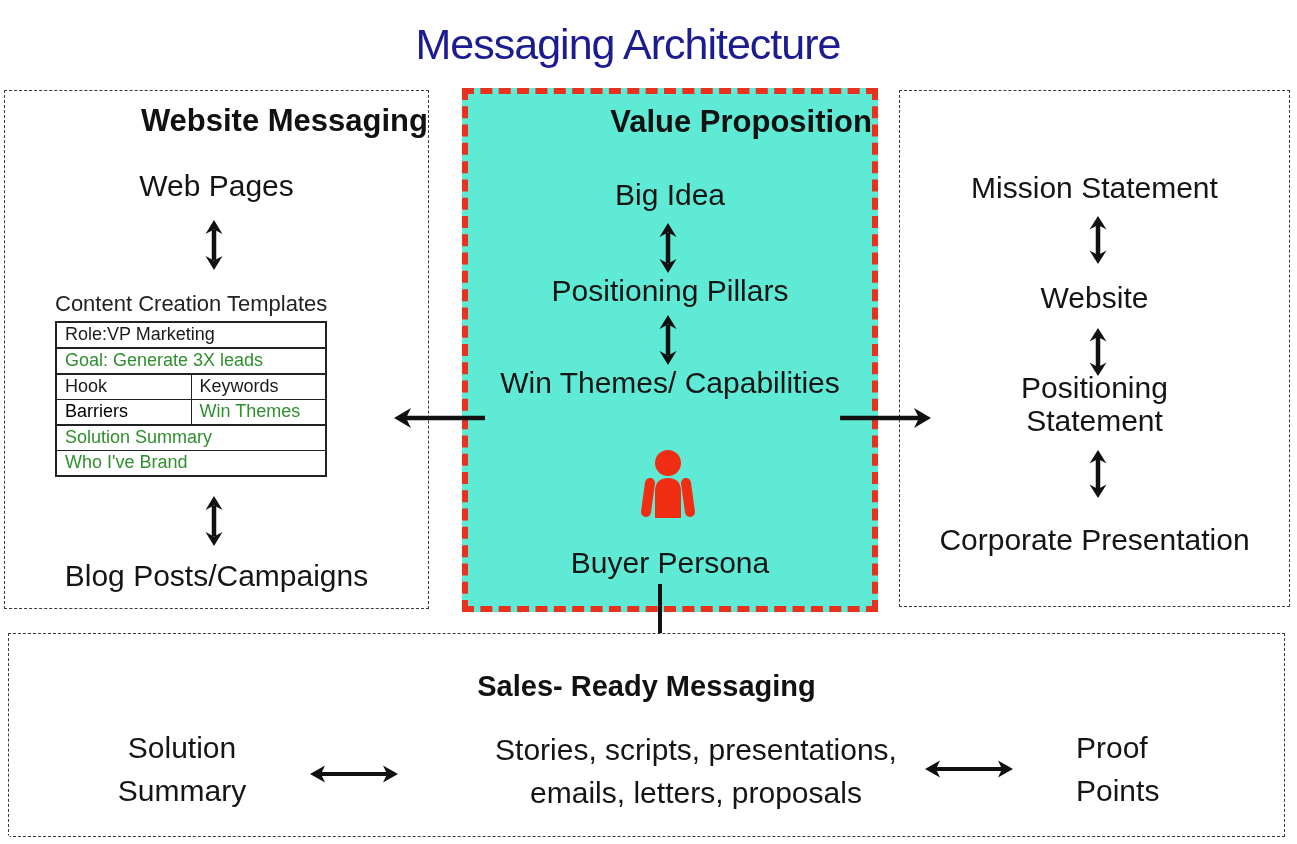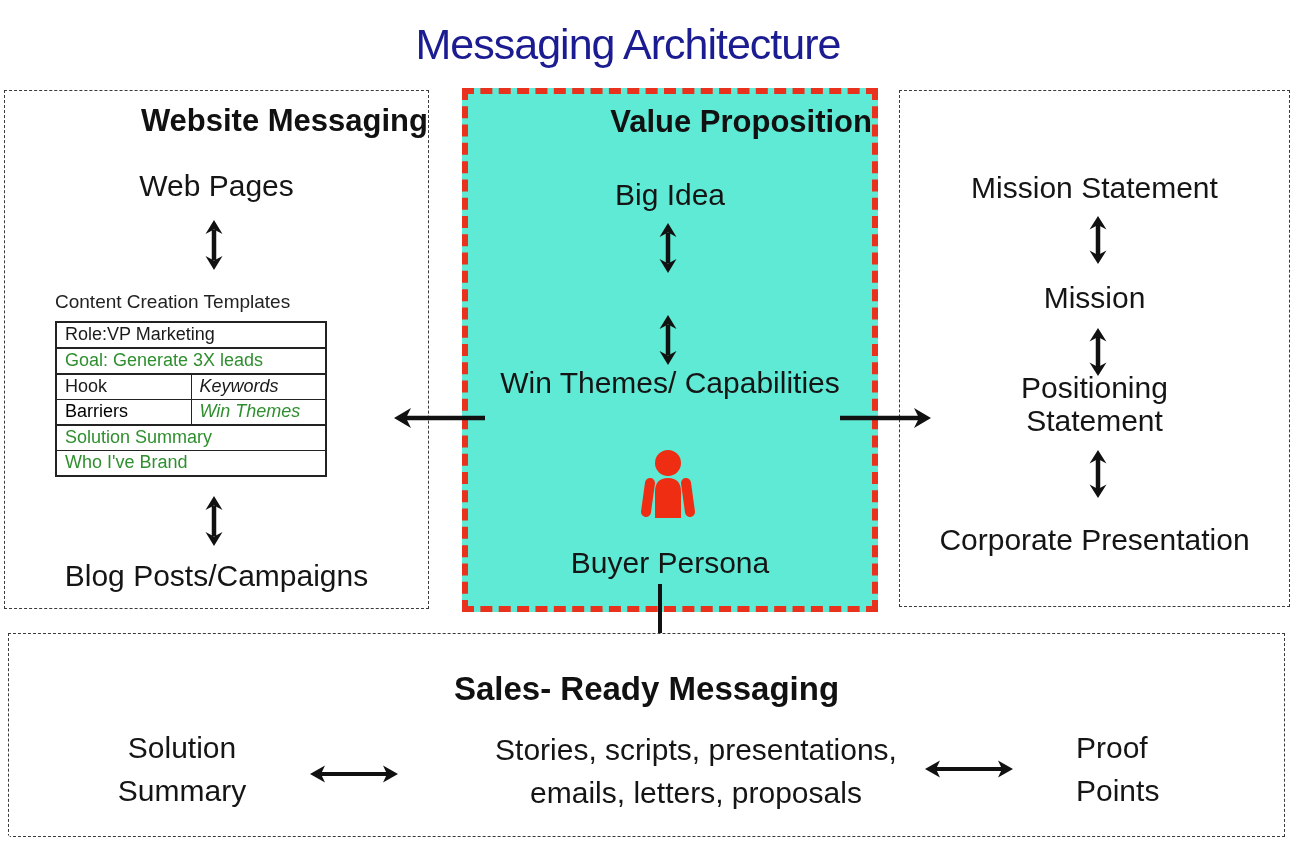--- a/index.html
+++ b/index.html
@@ -13,29 +13,29 @@
   .main-title{
     left:0;width:1256px;top:20px;text-align:center;
     font-size:43px;color:#1c1c92;letter-spacing:-1px;
   }
   
   .panel{position:absolute;border:1.5px dashed #3a3a3a;background:#fff;}
   .panel-red{position:absolute;border:6px dashed #e8321e;background:#5eead4;}
   .panel-title{position:absolute;left:0;right:0;text-align:right;font-size:31px;font-weight:bold;color:#111;}
   .node{position:absolute;left:0;right:0;text-align:center;font-size:30px;color:#151515;}
   
-  .cct-label{position:absolute;font-size:19px;color:#222;}
+  .cct-label{position:absolute;font-size:22px;color:#222;}
   table.cct{border-collapse:collapse;width:272px;table-layout:fixed;border:2px solid #222;background:#fff;}
   table.cct td{border-top:2px solid #222;font-size:18px;padding:1px 6px 2px 8px;height:21px;white-space:nowrap;overflow:hidden;}
   table.cct tr:first-child td{border-top:none;}
-  table.cct td.col2{border-left:1.5px solid #222;font-style:italic;}
+  table.cct td.col2{border-left:1.5px solid #222;}
   table.cct tr.thin td{border-top:1.5px solid #222;}
   .c-black{color:#1a1a1a;} .c-green{color:#2f8f2f;} .c-red{color:#000000;}
   
-  .b-title{position:absolute;left:0;right:0;top:36px;text-align:center;font-size:33px;font-weight:bold;color:#111;}
+  .b-title{position:absolute;left:0;right:0;top:36px;text-align:center;font-size:29px;font-weight:bold;color:#111;}
   .b-text{position:absolute;font-size:30px;line-height:43px;color:#151515;}
   svg{display:block;}
 </style>
 </head>
 <body>
 
 <div id="stage">
 
   <div class="abs main-title">Messaging Architecture</div>
 
@@ -88,20 +88,21 @@
   <div class="panel-red" style="left:462px;top:88px;width:404px;height:512px;">
     <div class="panel-title" style="top:10px;">Value Proposition</div>
     <div class="node" style="top:84px;">Big Idea</div>
 
     <svg class="abs" style="left:187px;top:128px;" width="26" height="52" viewBox="0 0 26 52">
       <path d="M13 11 L13 41" stroke="#111" stroke-width="4.5" fill="none"></path>
       <path d="M13 1 L4.5 15 L13 10.5 L21.5 15 Z" fill="#111"></path>
       <path d="M13 51 L4.5 37 L13 41.5 L21.5 37 Z" fill="#111"></path>
     </svg>
 
+    <div class="node" style="top:180px;">Positioning Pillars</div>
 
     <svg class="abs" style="left:187px;top:220px;" width="26" height="52" viewBox="0 0 26 52">
       <path d="M13 11 L13 41" stroke="#111" stroke-width="4.5" fill="none"></path>
       <path d="M13 1 L4.5 15 L13 10.5 L21.5 15 Z" fill="#111"></path>
       <path d="M13 51 L4.5 37 L13 41.5 L21.5 37 Z" fill="#111"></path>
     </svg>
 
     <div class="node" style="top:272px;">Win Themes/ Capabilities</div>
 
     <svg class="abs" style="left:167px;top:356px;" width="66" height="68" viewBox="0 0 66 68">
@@ -116,21 +117,21 @@
 
   <div class="panel" style="left:899px;top:90px;width:389px;height:515px;">
     <div class="node" style="top:80px;">Mission Statement</div>
 
     <svg class="abs" style="left:185px;top:124px;" width="26" height="50" viewBox="0 0 26 50">
       <path d="M13 10 L13 40" stroke="#111" stroke-width="4.5" fill="none"></path>
       <path d="M13 1 L4.5 14.5 L13 10 L21.5 14.5 Z" fill="#111"></path>
       <path d="M13 49 L4.5 35.5 L13 40 L21.5 35.5 Z" fill="#111"></path>
     </svg>
 
-    <div class="node" style="top:190px;">Mission</div>
+    <div class="node" style="top:190px;">Website</div>
 
     <svg class="abs" style="left:185px;top:236px;" width="26" height="50" viewBox="0 0 26 50">
       <path d="M13 10 L13 40" stroke="#111" stroke-width="4.5" fill="none"></path>
       <path d="M13 1 L4.5 14.5 L13 10 L21.5 14.5 Z" fill="#111"></path>
       <path d="M13 49 L4.5 35.5 L13 40 L21.5 35.5 Z" fill="#111"></path>
     </svg>
 
     <div class="node" style="top:280px;line-height:33px;">
       <div>Positioning</div>
       <div>Statement</div>

